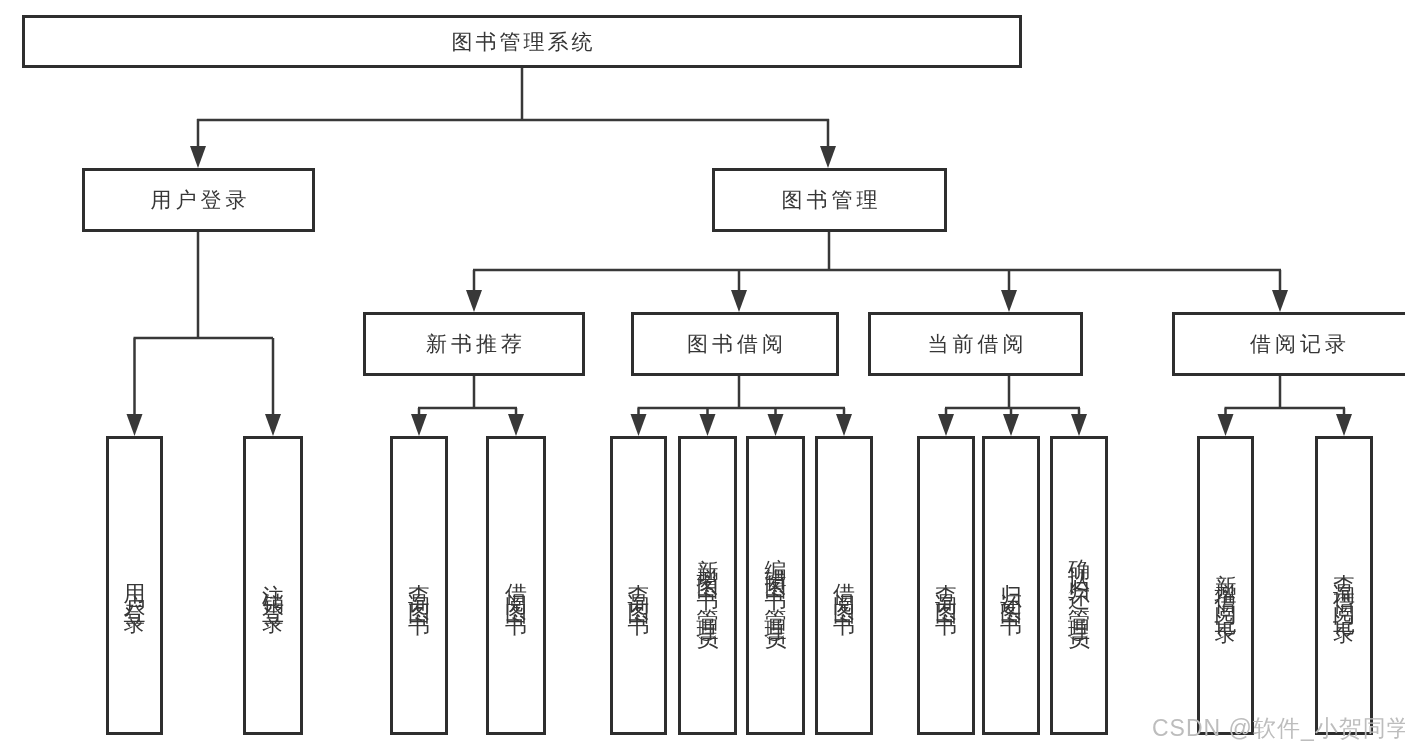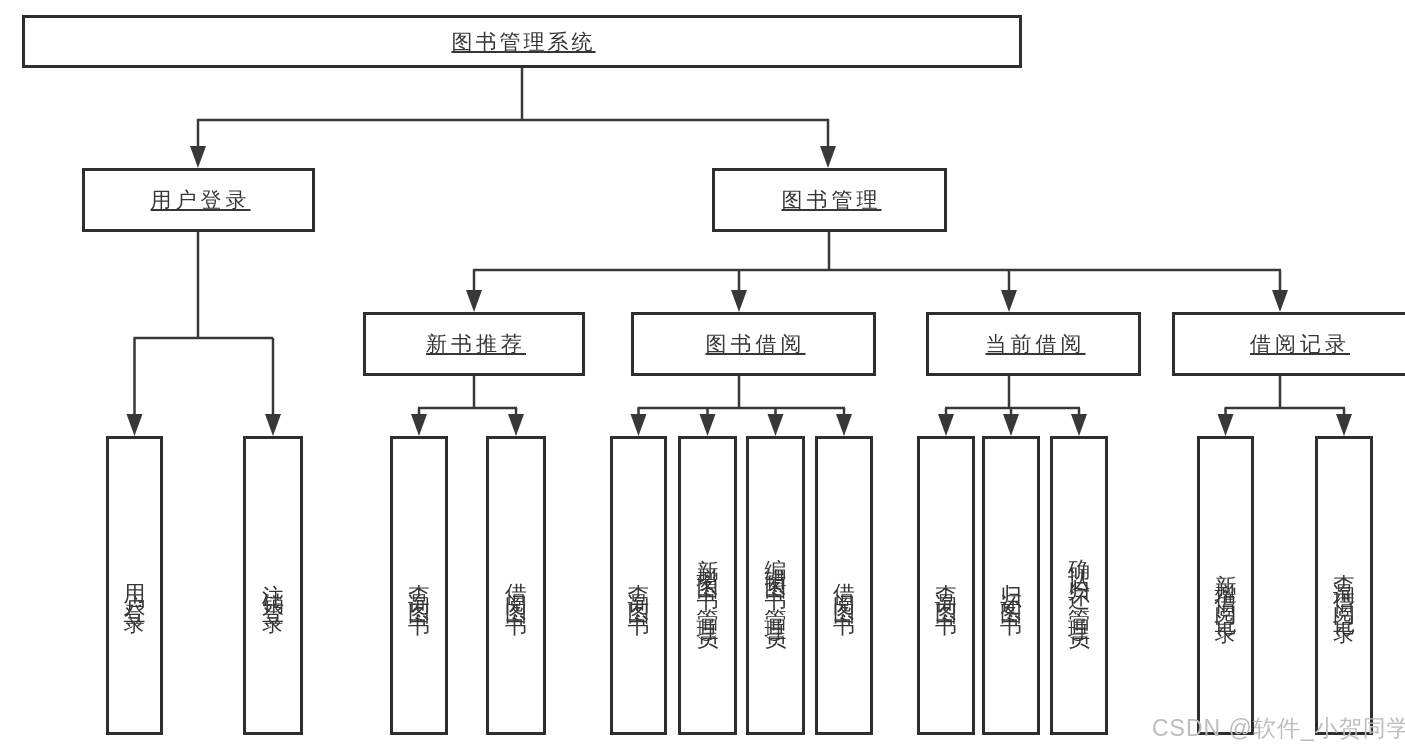--- a/index.html
+++ b/index.html
@@ -20,21 +20,20 @@
     display: flex;
     align-items: center;
     justify-content: center;
     color: #363636;
   }
   .hbox span {
     font-size: 21px;
     letter-spacing: 4px;
     padding-left: 4px; 
     white-space: nowrap;
-    text-decoration: underline;
   }
   .root span { font-size: 21px; letter-spacing: 3px; padding-left: 3px; }
   .vbox span {
     writing-mode: vertical-rl;
     text-orientation: mixed;
     font-size: 22px;
     letter-spacing: 10px;
     line-height: 1.1;
     white-space: nowrap;
   }
@@ -109,24 +108,24 @@
   <div class="node hbox" style="left:82px; top:168px; width:233px; height:64px;">
     <span>用户登录</span>
   </div>
   <div class="node hbox" style="left:712px; top:168px; width:235px; height:64px;">
     <span>图书管理</span>
   </div>
 
   <div class="node hbox" style="left:363px; top:312px; width:222px; height:64px;">
     <span>新书推荐</span>
   </div>
-  <div class="node hbox" style="left:631px; top:312px; width:245px; height:64px;">
+  <div class="node hbox" style="left:631px; top:312px; width:208px; height:64px;">
     <span>图书借阅</span>
   </div>
-  <div class="node hbox" style="left:926px; top:312px; width:215px; height:64px;">
+  <div class="node hbox" style="left:868px; top:312px; width:215px; height:64px;">
     <span>当前借阅</span>
   </div>
   <div class="node hbox" style="left:1172px; top:312px; width:252px; height:64px;">
     <span>借阅记录</span>
   </div>
 
   <div class="node vbox" style="left:106px; top:436px; width:57px; height:299px;">
     <span>用户登录</span>
   </div>
   <div class="node vbox" style="left:243px; top:436px; width:60px; height:299px;">

